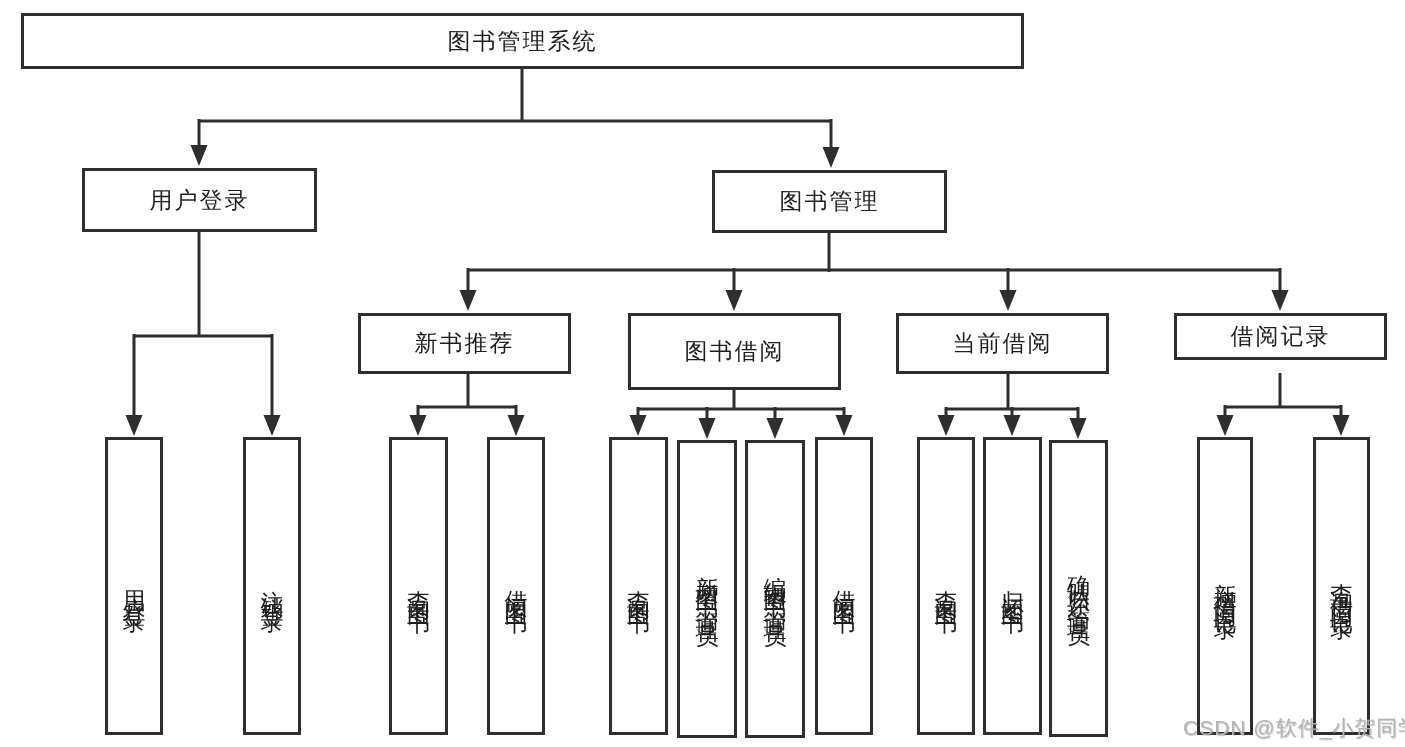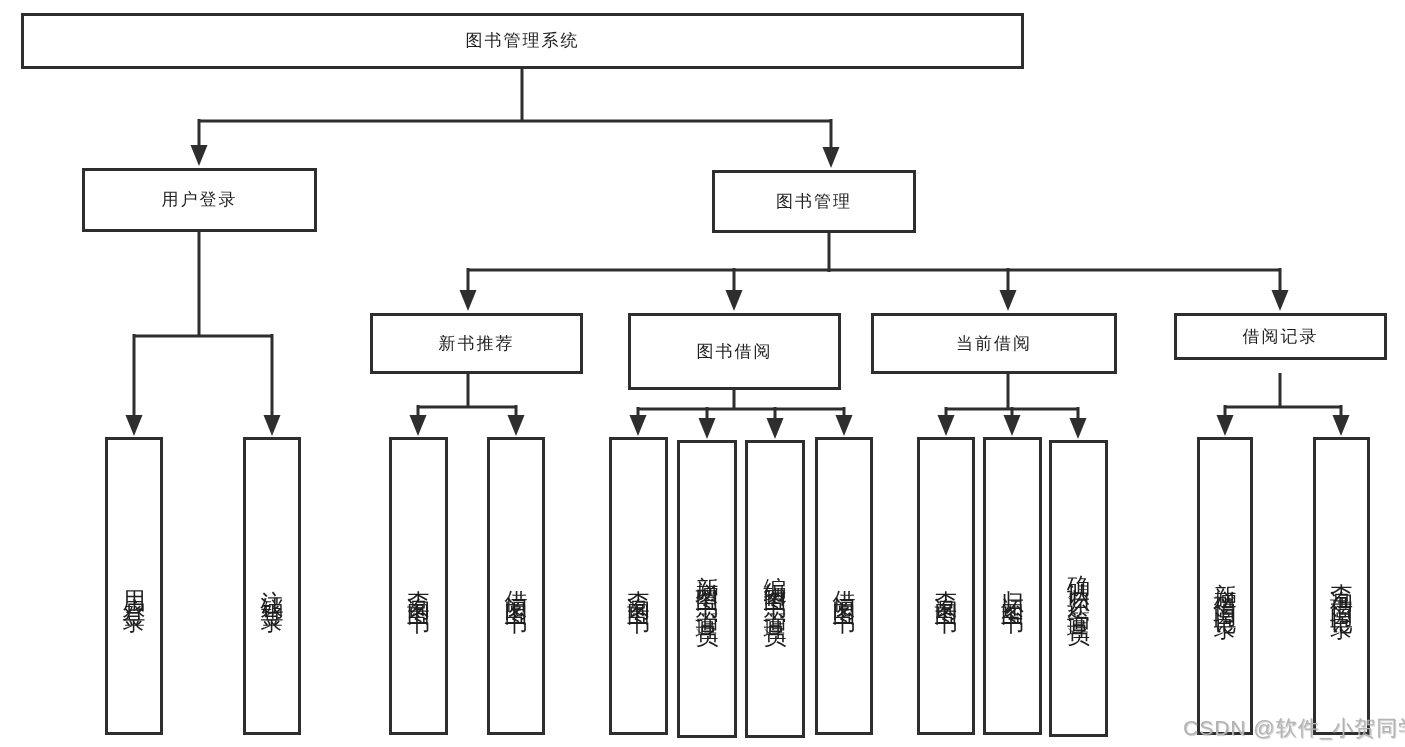--- a/index.html
+++ b/index.html
@@ -13,21 +13,21 @@
   #connectors{position:absolute;left:0;top:0;width:1405px;height:747px;}
   .box{
     position:absolute;
     box-sizing:border-box;
     border:3px solid #2e2e2e;
     background:#ffffff;
     color:#1e1e1e;
     display:flex;
     align-items:center;
     justify-content:center;
-    font-size:17px;
+    font-size:23px;
     line-height:1.25;
     white-space:nowrap;
   }
   .hbox{letter-spacing:2px;}
   .vbox{
     writing-mode:vertical-rl;
     letter-spacing:7px;
     font-size:23px;
   }
   .watermark{
@@ -73,25 +73,25 @@
       <polygon points="1012,436 1003.5,415 1020.5,415"></polygon>
       <polygon points="1078,439 1069.5,418 1086.5,418"></polygon>
       <polygon points="1225,436 1216.5,415 1233.5,415"></polygon>
       <polygon points="1341,436 1332.5,415 1349.5,415"></polygon>
     </g>
   </svg>
 
   <div class="box hbox" style="left:21px;top:13px;width:1003px;height:56px">图书管理系统</div>
 
   <div class="box hbox" style="left:82px;top:168px;width:235px;height:64px">用户登录</div>
-  <div class="box hbox" style="left:712px;top:170px;width:204px;height:63px">图书管理</div>
+  <div class="box hbox" style="left:712px;top:170px;width:235px;height:63px">图书管理</div>
 
-  <div class="box hbox" style="left:370px;top:313px;width:213px;height:61px">新书推荐</div>
+  <div class="box hbox" style="left:358px;top:313px;width:213px;height:61px">新书推荐</div>
   <div class="box hbox" style="left:628px;top:313px;width:213px;height:77px">图书借阅</div>
-  <div class="box hbox" style="left:871px;top:313px;width:246px;height:61px">当前借阅</div>
+  <div class="box hbox" style="left:896px;top:313px;width:213px;height:61px">当前借阅</div>
   <div class="box hbox" style="left:1174px;top:313px;width:213px;height:47px">借阅记录</div>
 
   <div class="box vbox" style="left:105px;top:437px;width:58px;height:298px">用户登录</div>
   <div class="box vbox" style="left:243px;top:437px;width:58px;height:298px">注销登录</div>
 
   <div class="box vbox" style="left:389px;top:437px;width:59px;height:298px">查询图书</div>
   <div class="box vbox" style="left:487px;top:437px;width:58px;height:298px">借阅图书</div>
 
   <div class="box vbox" style="left:609px;top:437px;width:59px;height:298px">查询图书</div>
   <div class="box vbox" style="left:677px;top:440px;width:60px;height:298px">新增图书（管理员）</div>

